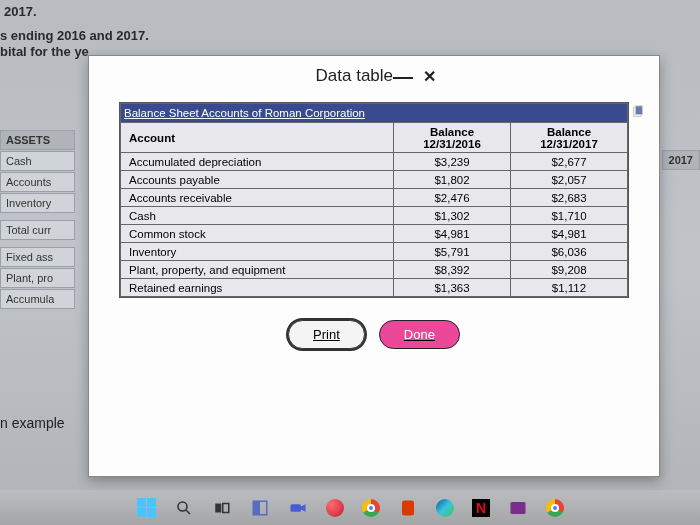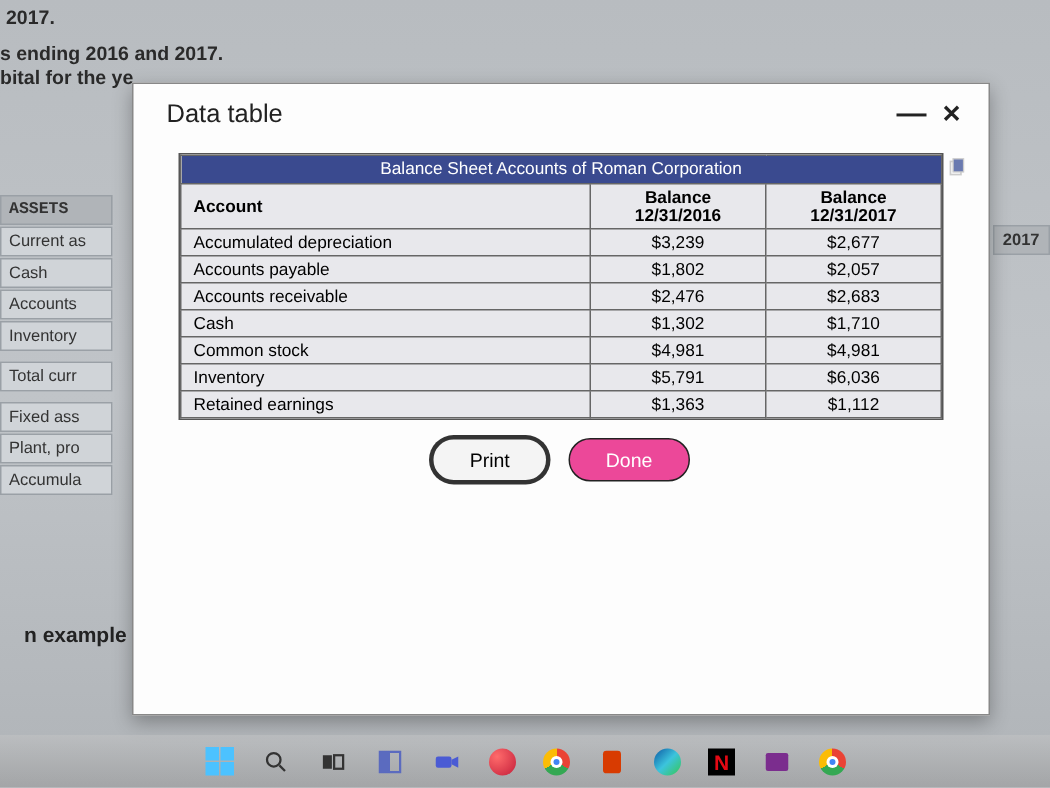--- a/index.html
+++ b/index.html
@@ -35,55 +35,53 @@
     background: #d0d4d8;
     padding: 3px 5px;
     font-size: 11px;
     margin-bottom: 1px;
     white-space: nowrap;
     overflow: hidden;
   }
   .bg-sidebar .cell.header {
     background: #b0b4b8;
     font-weight: bold;
-    font-family: Liberation Mono, monospace;
   }
   .bg-right-tag {
     position: absolute;
     right: 0;
     top: 150px;
     background: #b0b4b8;
     border: 1px solid #9aa0a6;
     padding: 3px 6px;
     font-size: 11px;
     font-weight: bold;
   }
   .bg-example {
     position: absolute;
     left: 0;
     top: 415px;
-    font-weight: bold;
+    font-weight: normal;
     font-size: 14px;
     color: #222;
-    padding-left: 16px;
   }
 
   .modal {
     position: absolute;
     left: 88px;
     top: 55px;
     width: 570px;
     height: 420px;
     background: #fdfdfd;
     border: 1px solid #888;
     box-shadow: 0 4px 12px rgba(0,0,0,0.3);
   }
   .modal-header {
     display: flex;
-    justify-content: space-between;
+    justify-content: center;
     align-items: center;
     padding: 10px 18px 6px 22px;
   }
   .modal-title {
     font-size: 17px;
     color: #222;
   }
   .modal-controls {
     display: flex;
     gap: 10px;
@@ -112,24 +110,24 @@
     padding: 2.5px 8px;
     text-align: left;
   }
   td.amount {
     text-align: center;
     width: 100px;
   }
   .title-row th {
     background: #3a4a8f;
     color: #fff;
-    text-align: center;
     font-weight: normal;
     padding: 3px;
     position: relative;
+    text-decoration: underline;
   }
   .header-row th {
     background: #e8e8ec;
     color: #000;
     font-weight: bold;
   }
   .header-row th.center {
     text-align: center;
   }
   .copy-icon {
@@ -138,21 +136,22 @@
     top: 1px;
     width: 14px;
     height: 14px;
     color: #ddd;
   }
 
   .modal-footer {
     display: flex;
     justify-content: center;
     gap: 14px;
-    margin-top: 12px;
+    margin-top: 22px;
+    text-decoration: underline;
   }
   .btn {
     padding: 6px 24px;
     border-radius: 16px;
     font-size: 13px;
     cursor: pointer;
     border: 1px solid #333;
     background: #f4f4f4;
   }
   .btn.print {
@@ -200,21 +199,20 @@
 </head>
 <body>
 
 <div class="background">
   <div class="bg-text" style="top:4px;left:4px;">2017.</div>
   <div class="bg-text" style="top:28px;left:0px;">s ending 2016 and 2017.</div>
   <div class="bg-text" style="top:44px;left:0px;">bital for the ye</div>
 
   <div class="bg-sidebar">
       <div class="cell header">ASSETS</div>
-      <div class="cell">Current as</div>
       <div class="cell">Cash</div>
       <div class="cell">Accounts</div>
       <div class="cell">Inventory</div>
       <div style="height: 6px;"></div>
       <div class="cell">Total curr</div>
       <div style="height: 6px;"></div>
       <div class="cell">Fixed ass</div>
       <div class="cell">Plant, pro</div>
       <div class="cell">Accumula</div>
     </div>
@@ -277,20 +275,25 @@
             <td>Common stock</td>
             <td class="amount">$4,981</td>
             <td class="amount">$4,981</td>
           </tr>
           <tr>
             <td>Inventory</td>
             <td class="amount">$5,791</td>
             <td class="amount">$6,036</td>
           </tr>
           <tr>
+            <td>Plant, property, and equipment</td>
+            <td class="amount">$8,392</td>
+            <td class="amount">$9,208</td>
+          </tr>
+          <tr>
             <td>Retained earnings</td>
             <td class="amount">$1,363</td>
             <td class="amount">$1,112</td>
           </tr>
         </tbody>
     </table>
   </div>
 
   <div class="modal-footer">
     <button class="btn print">Print</button>

